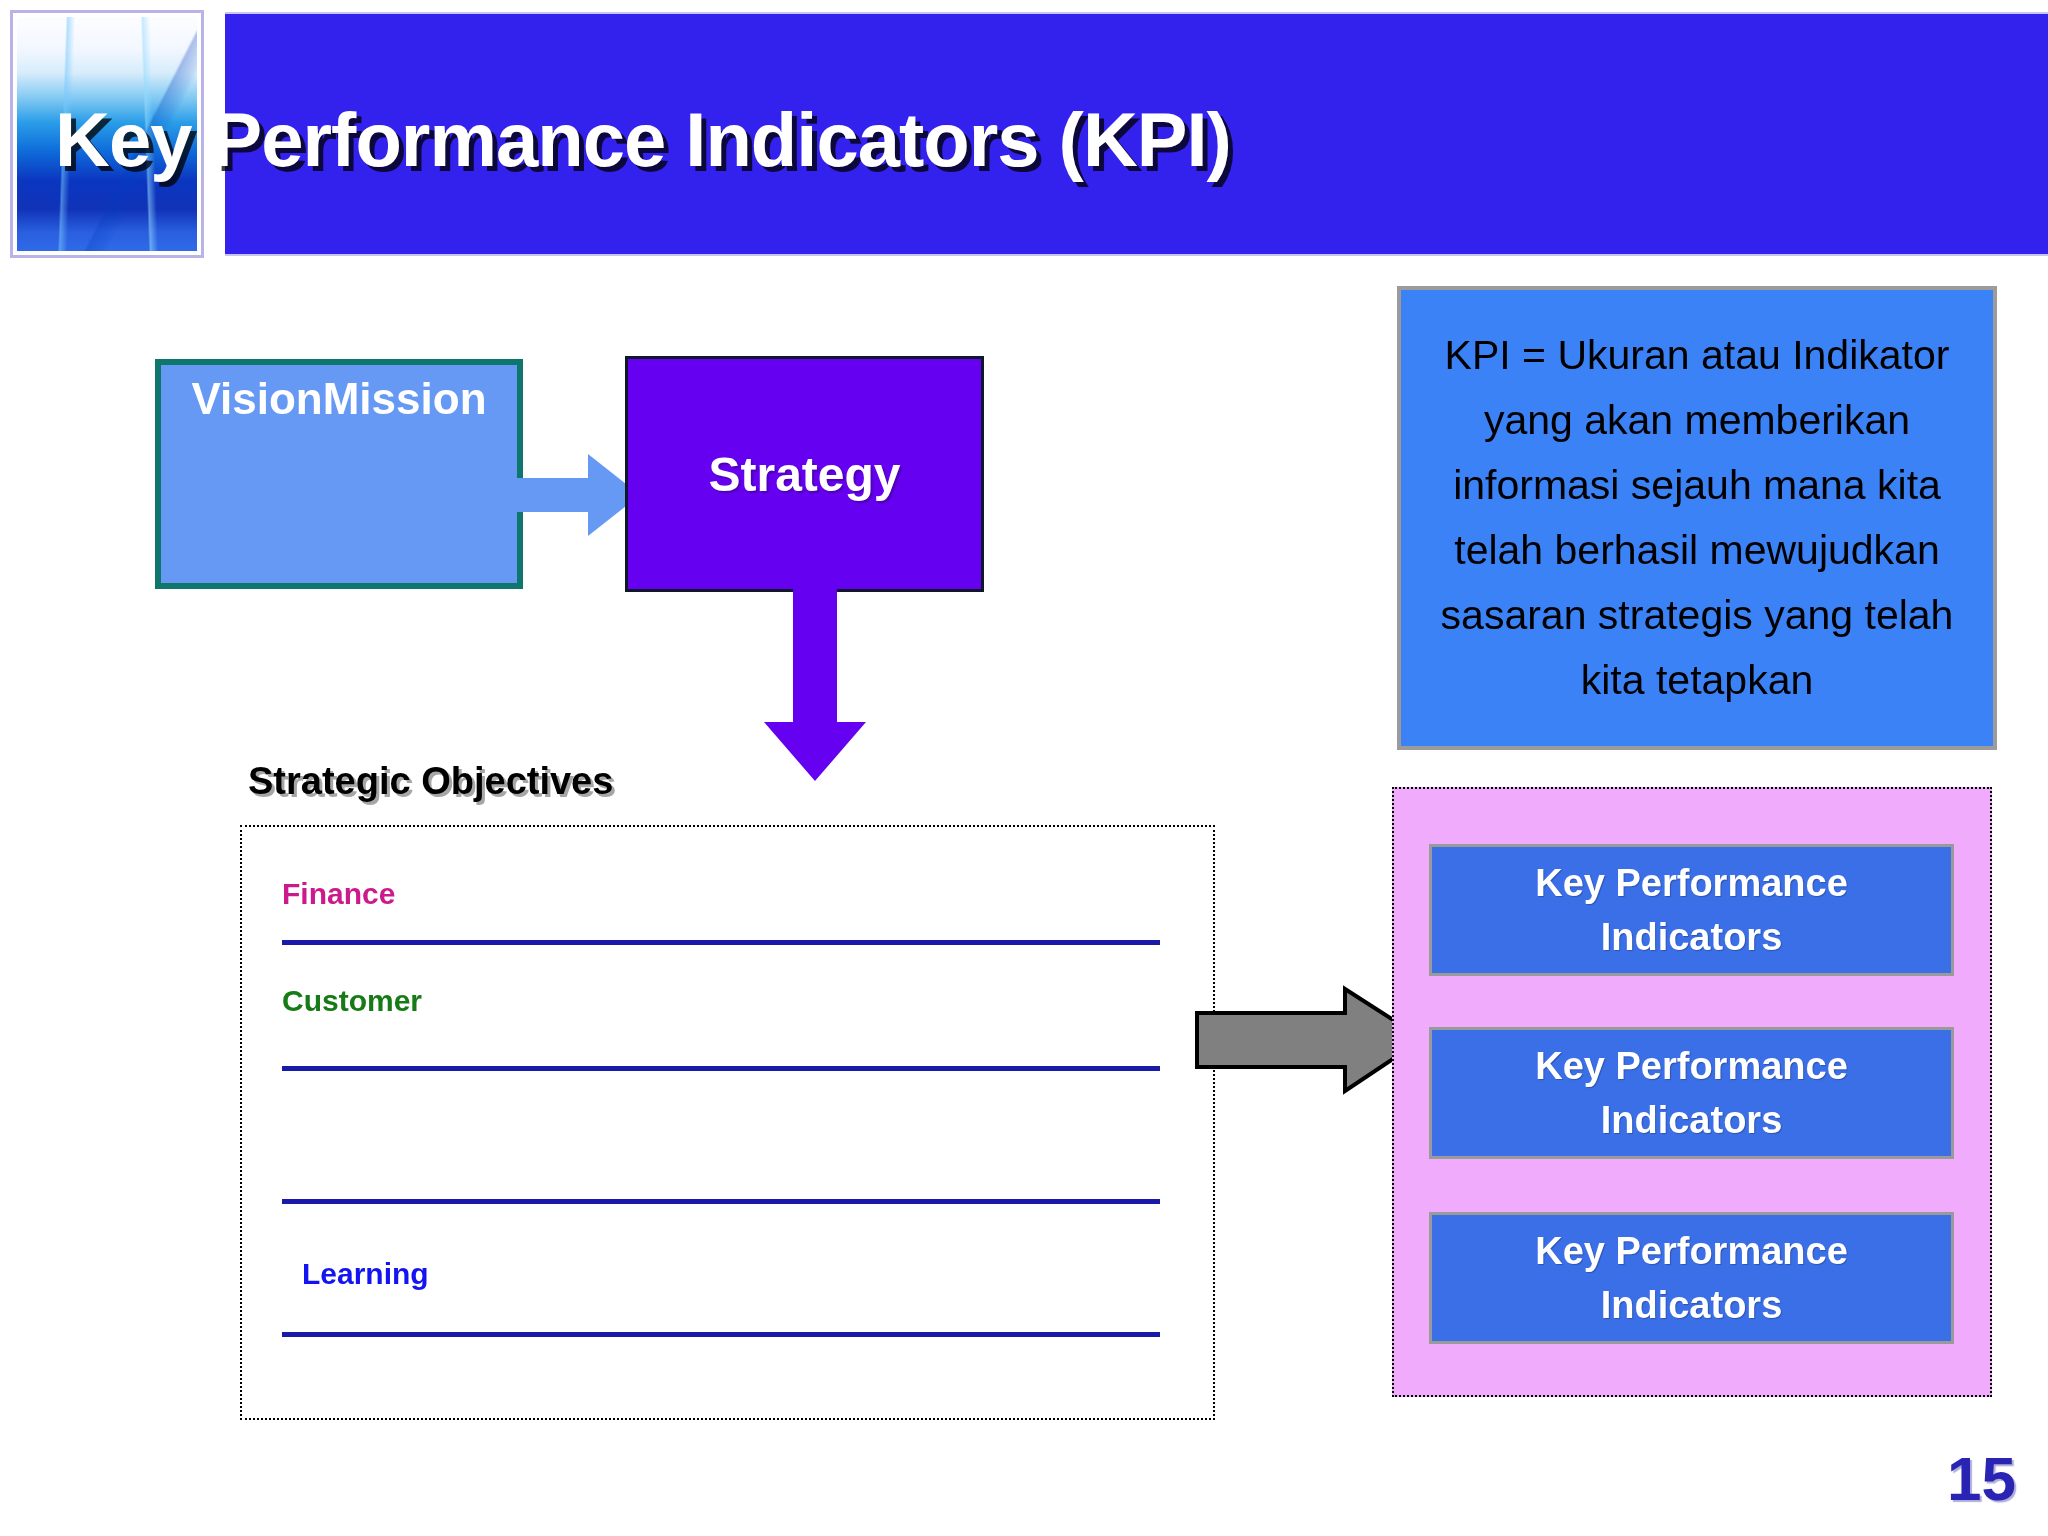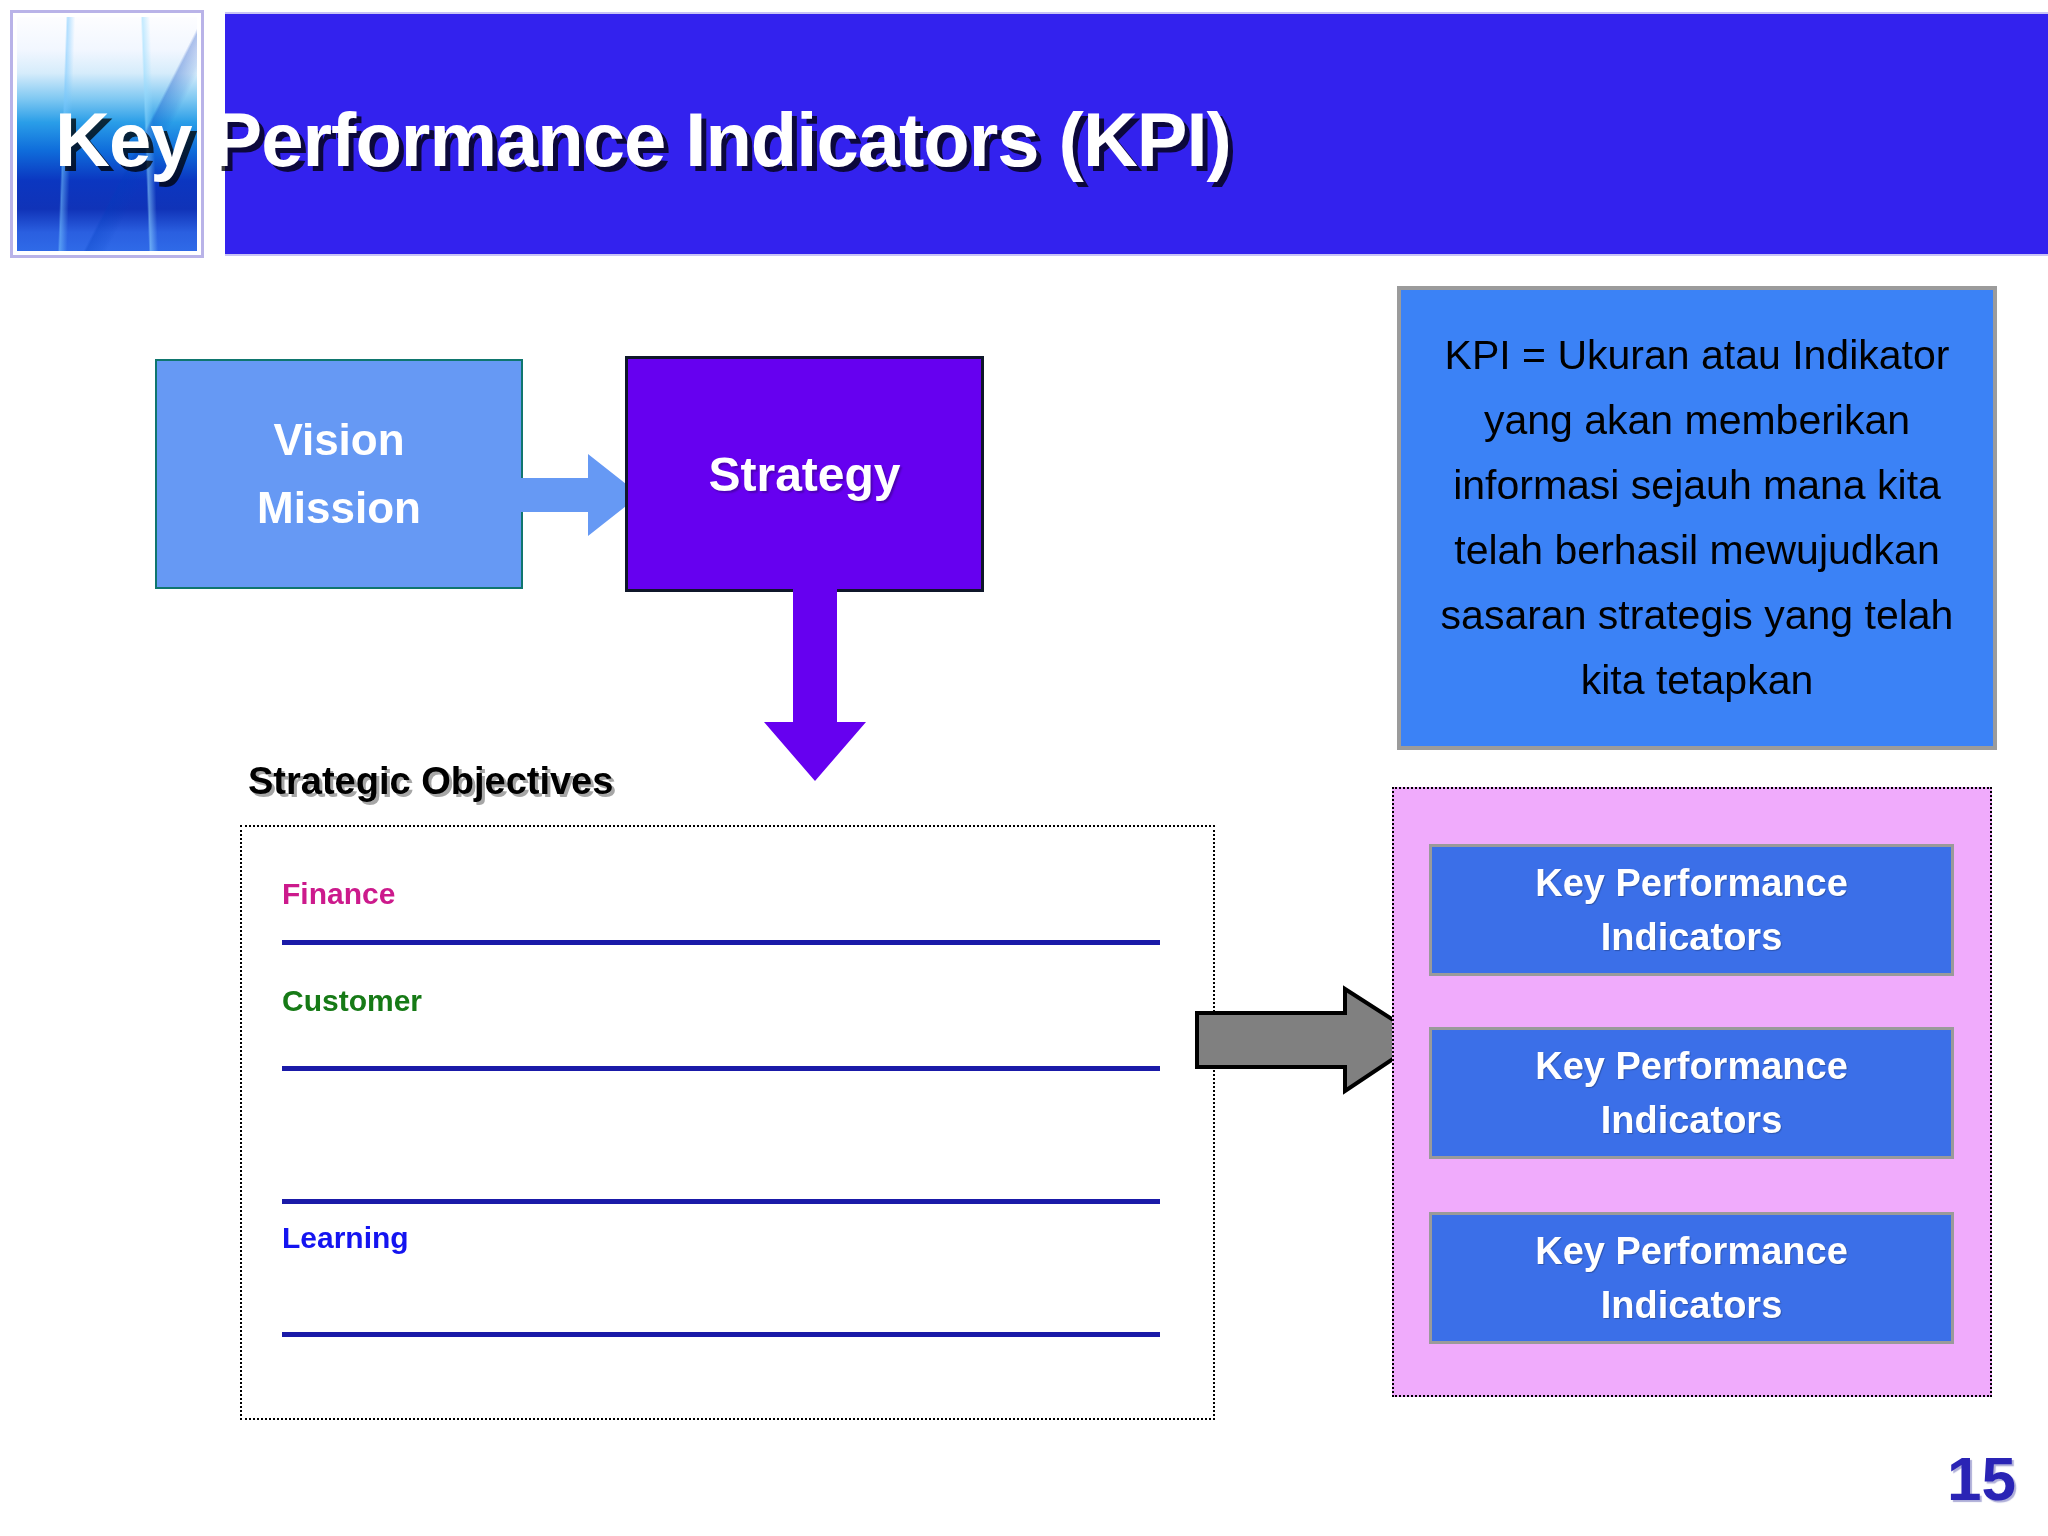--- a/index.html
+++ b/index.html
@@ -77,31 +77,31 @@
   }
 
   
   #vision-box {
     position: absolute;
     left: 155px;
     top: 359px;
     width: 368px;
     height: 230px;
     background: #6699f4;
-    border: 2px solid #0f766e;
+    border: 6px solid #0f766e;
     box-sizing: border-box;
     color: #ffffff;
     font-size: 44px;
     font-weight: bold;
     line-height: 68px;
     text-align: center;
     display: flex;
-    flex-direction: column;
+    flex-direction: row;
     justify-content: center;
-    align-items: center;
+    align-items: flex-start;
   }
   #vision-box div { white-space: nowrap; }
 
   #vm-arrow {
     position: absolute;
     left: 500px;
     top: 452px;
     width: 140px;
     height: 86px;
   }
@@ -280,21 +280,21 @@
   </div>
   <div class="so-rule" style="top:113px;"></div>
 
   <div class="so-row" style="top:155px;">
     <div class="so-label" style="color:#167a16;">Customer</div>
   </div>
   <div class="so-rule" style="top:239px;"></div>
 
   <div class="so-rule" style="top:372px;"></div>
 
-  <div class="so-row" style="top:392px;">
+  <div class="so-row" style="top:428px;margin-left:20px;">
     <div class="so-label" style="color:#1414f0;">Learning</div>
   </div>
   <div class="so-rule" style="top:505px;"></div>
 </div>
 
 <svg id="gray-arrow" viewBox="0 0 230 110">
   <polygon points="2,28 150,28 150,4 228,54 150,106 150,82 2,82" fill="#808080" stroke="#000000" stroke-width="4"></polygon>
 </svg>
 
 <div id="kpi-container">

